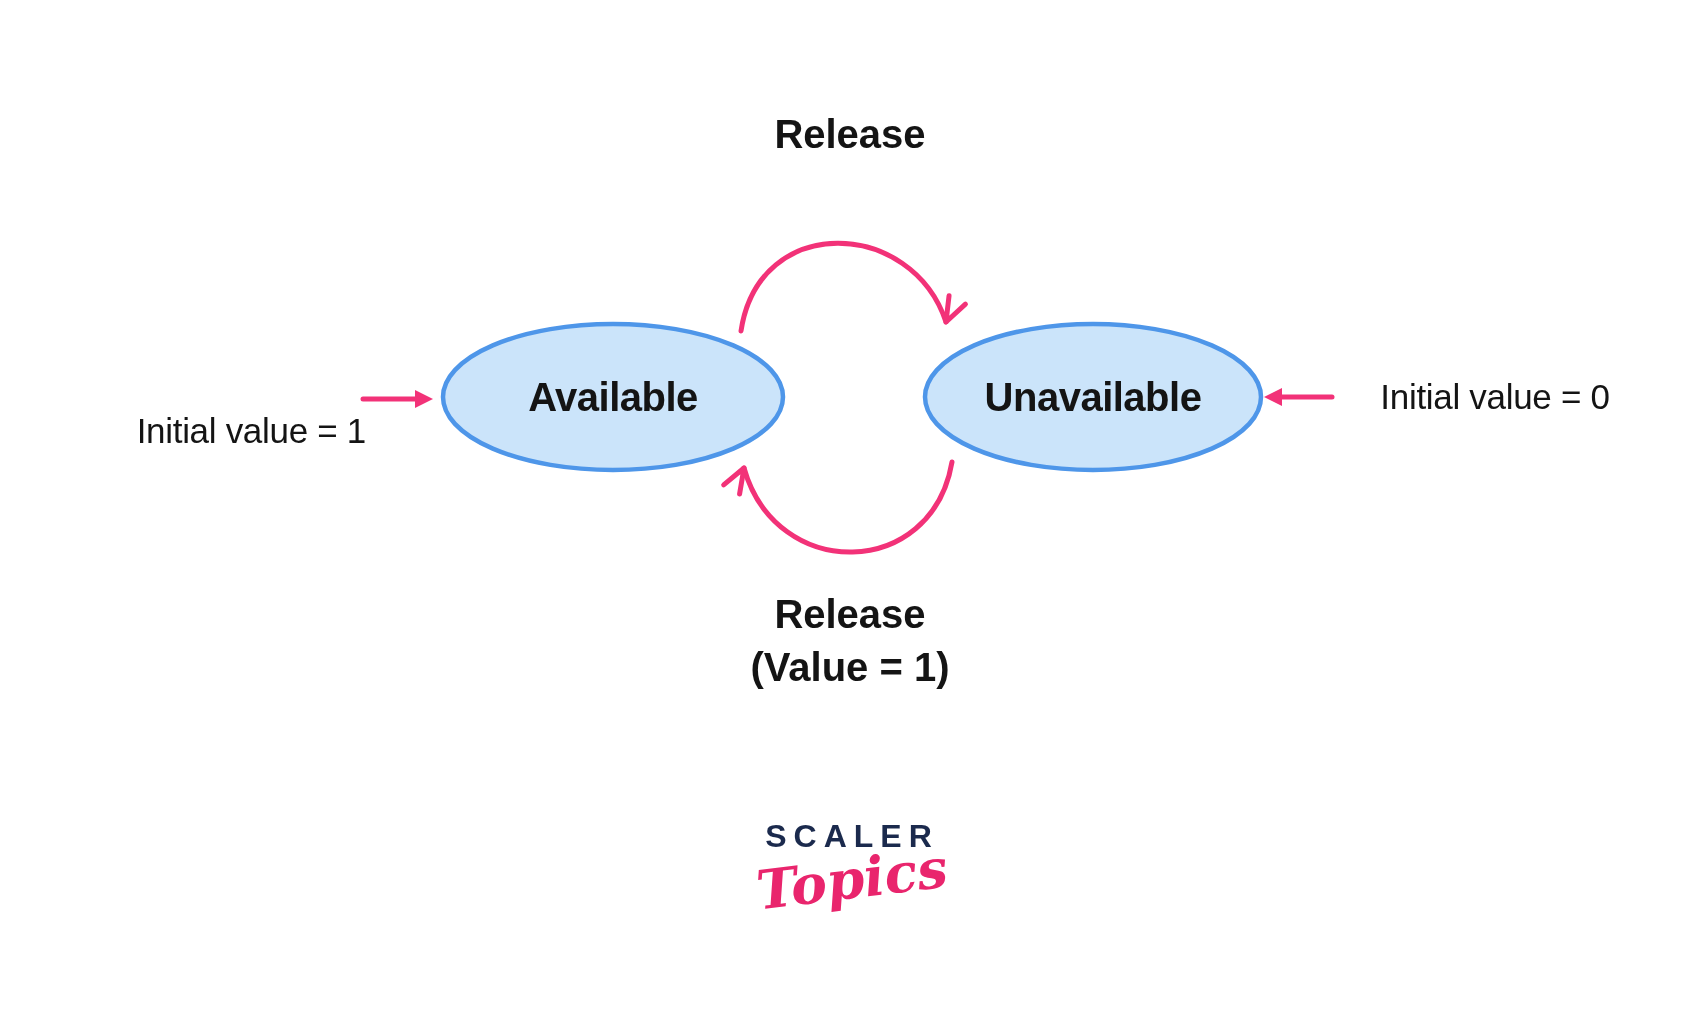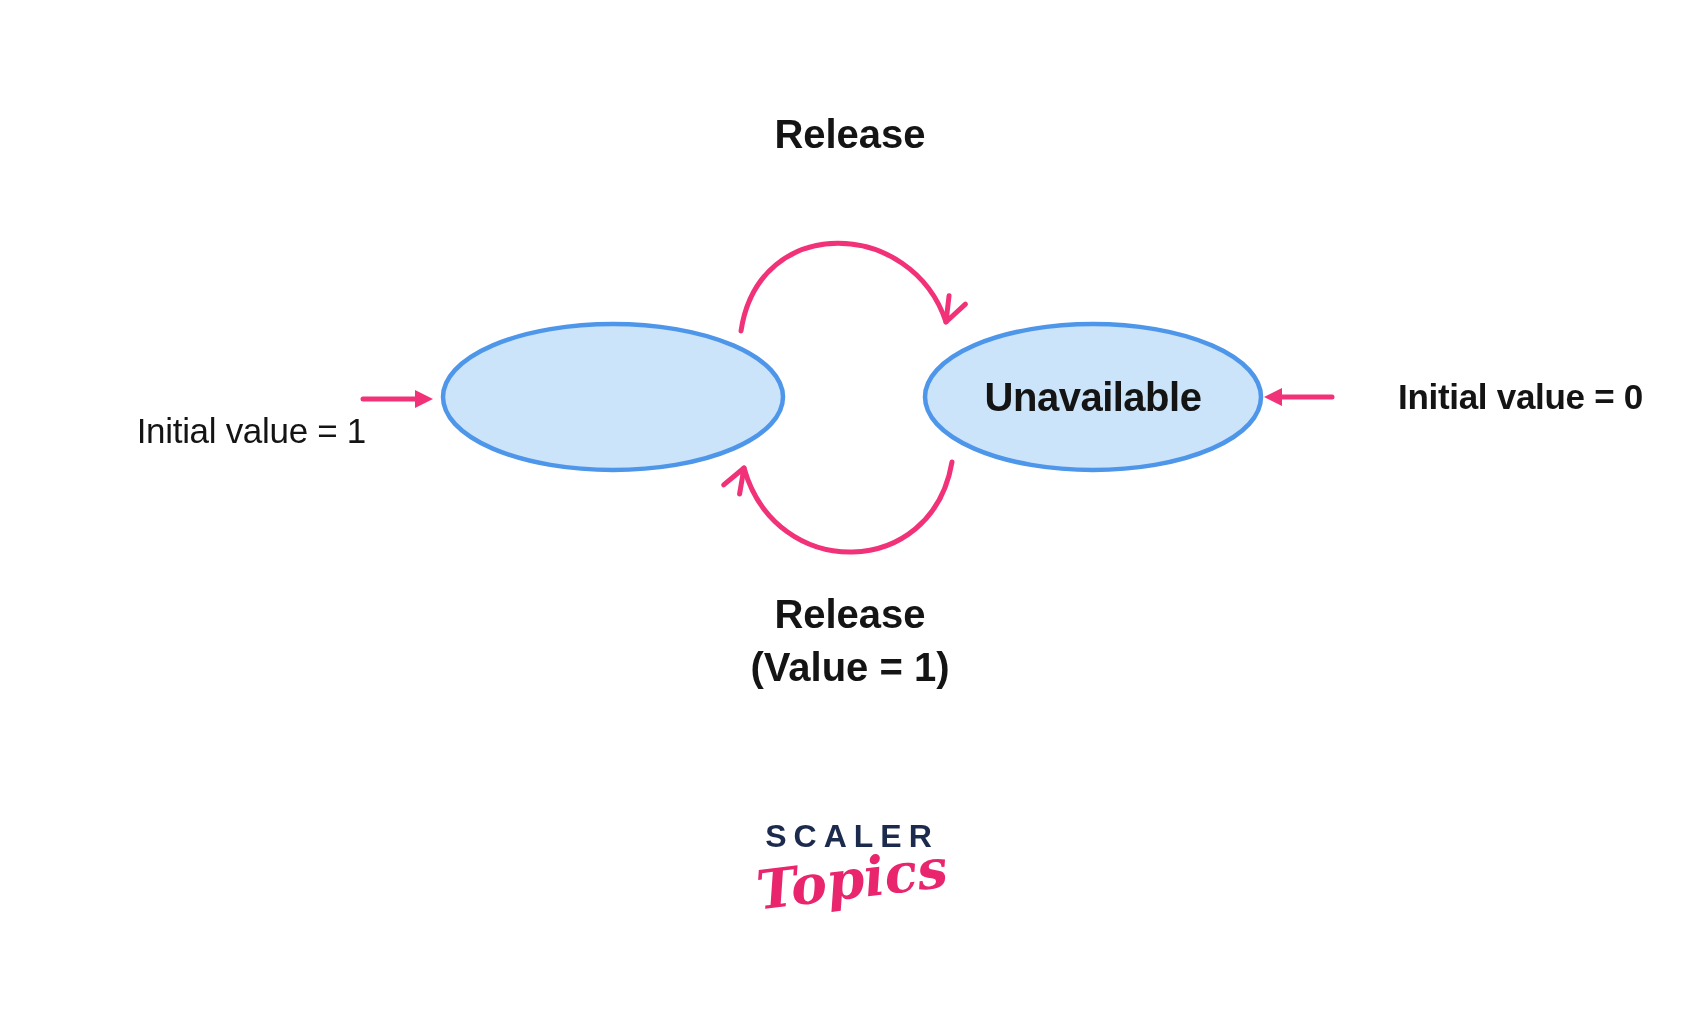--- a/index.html
+++ b/index.html
@@ -40,21 +40,21 @@
     left:650px;width:400px;text-align:center;
     font-size:40px;line-height:53px;color:var(--text_dark);font-weight:bold;
   }
   .transition-label.top{top:108px;}
   .transition-label.bottom{top:588px;}
 
   .annotation{
     font-size:35px;letter-spacing:-0.3px;line-height:40px;color:var(--text_dark);
   }
   .annotation.left{left:66px;top:379px;width:300px;text-align:right;margin-top:32px;}
-  .annotation.right{left:1398px;top:377px;width:300px;text-align:left;font-weight:bold;}
+  .annotation.right{left:1345px;top:377px;width:300px;text-align:center;}
 
   .logo{left:702px;top:818px;width:300px;text-align:center;}
   .logo .brand{
     font-size:32px;font-weight:800;letter-spacing:7px;
     color:var(--logo_navy);
   }
   .logo .script{
     margin-top:-6px;
     font-family:"DejaVu Serif","Liberation Serif",serif;
     font-style:italic;font-weight:bold;
@@ -79,20 +79,21 @@
     <path class="curve" d="M 952 462 C 932 580, 776 582, 744 468"></path>
     <path class="head-open" d="M -24 -11 L 0 0 L -11 -24" transform="translate(744,468) rotate(-105)"></path>
 
     <line class="straight" x1="363" y1="399" x2="422" y2="399"></line>
     <path class="head-solid" d="M 0 0 L -18 -9 L -18 9 Z" transform="translate(433,399)"></path>
 
     <line class="straight" x1="1332" y1="397" x2="1275" y2="397"></line>
     <path class="head-solid" d="M 0 0 L -18 -9 L -18 9 Z" transform="translate(1264,397) rotate(180)"></path>
   </svg>
 
+  <div class="label state-label avail">Available</div>
 
   <div class="label state-label unavail">Unavailable</div>
 
   <div class="label transition-label top">
     <div>Release</div>
   </div>
 
   <div class="label transition-label bottom">
     <div>Release</div>
     <div>(Value = 1)</div>

